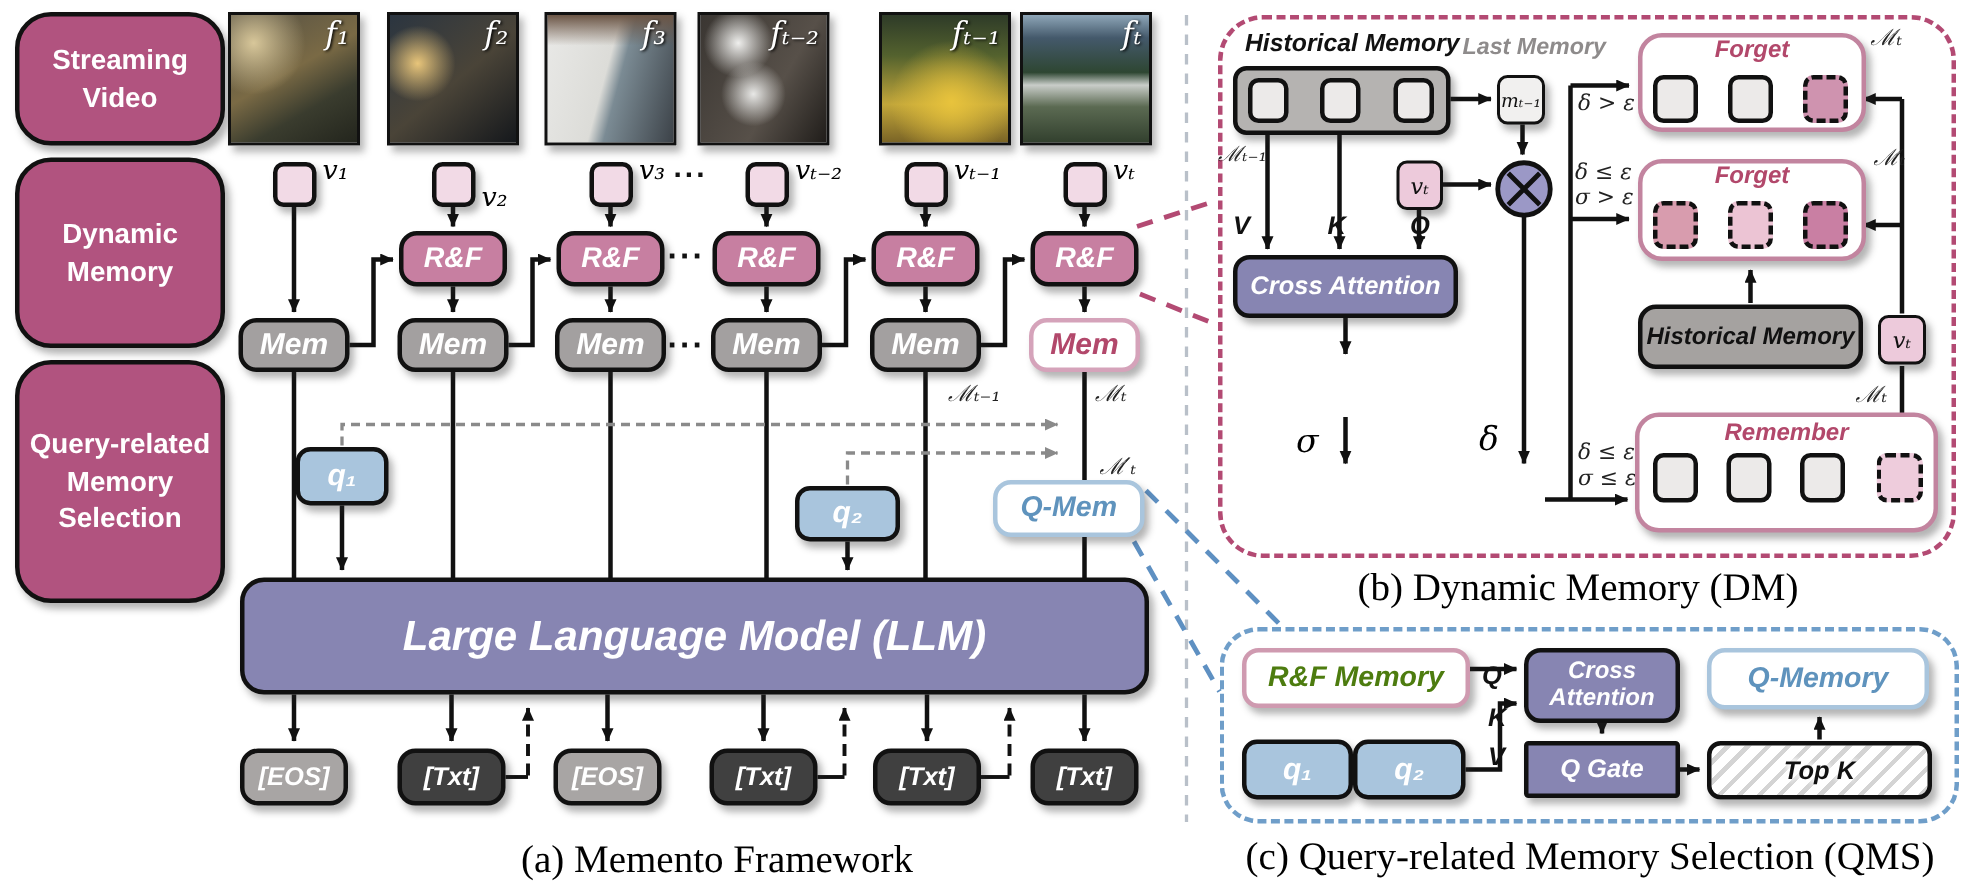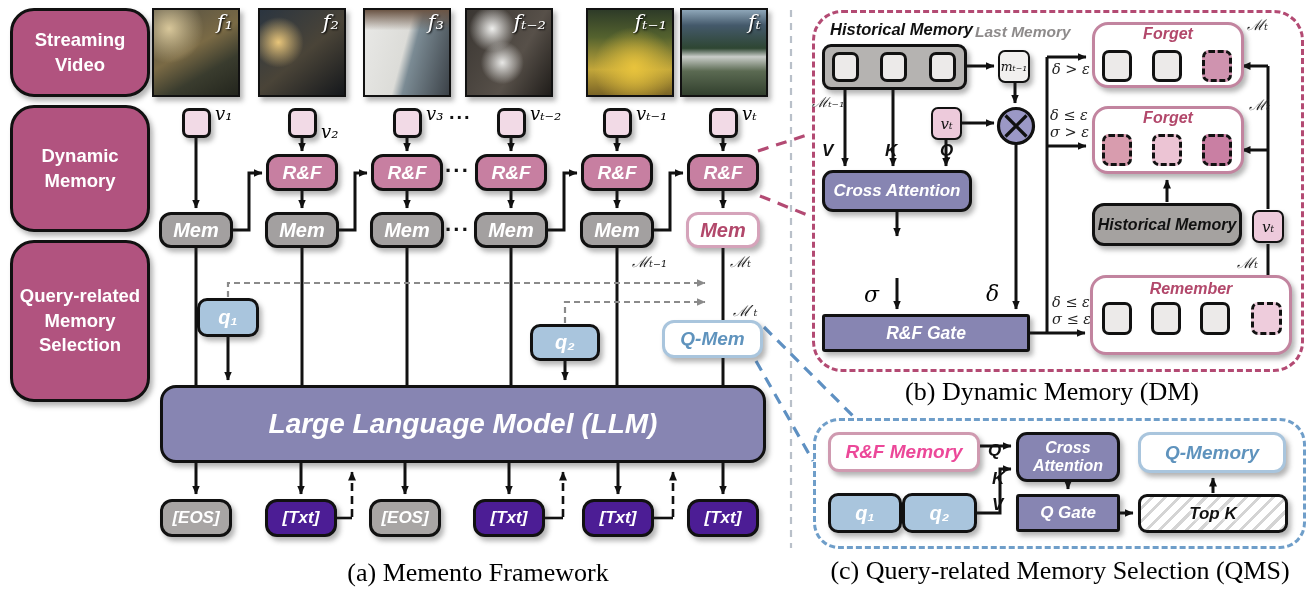--- a/index.html
+++ b/index.html
@@ -33,37 +33,37 @@
   .ph6{background:linear-gradient(180deg,#8ea6b8 0%,#44596b 18%,#2e4632 45%,#c9cdc9 55%,#5b6a52 72%,#32402e 100%);}
   
   .vtok{background:#f2dae6;border:3px solid #111;border-radius:7px;}
   .rf{background:#c77fa1;border:3.2px solid #111;border-radius:12px;color:#fff;font-size:19px;}
   .mem{background:#a3a0a0;border:3.2px solid #111;border-radius:12px;color:#fff;font-size:20px;}
   .memt{background:#fff;border:3.2px solid #d5a3ba;border-radius:12px;color:#b2486b;font-size:20px;}
   .qbox{background:#a9c5dd;border:3.2px solid #111;border-radius:10px;color:#fff;font-size:20px;}
   .qmem{background:#fff;border:3px solid #a9c5dd;border-radius:12px;color:#5f93bd;font-size:19px;}
   .llm{background:#8785b2;border:3.5px solid #111;border-radius:16px;color:#fff;font-size:28px;}
   .eos{background:#a8a5a4;border:3px solid #111;border-radius:12px;color:#fff;font-size:17px;}
-  .txt{background:#4c1d95;border:3px solid #111;border-radius:12px;color:#fff;font-size:17px;}
+  .txt{background:#404040;border:3px solid #111;border-radius:12px;color:#fff;font-size:17px;}
   .purp{background:#8785b2;border:3px solid #111;border-radius:11px;color:#fff;font-size:17px;}
   .gate{background:#8785b2;border:3px solid #111;border-radius:3px;color:#fff;font-size:17.5px;}
   .slot{position:absolute;box-sizing:border-box;background:#eceae9;border:3px solid #111;border-radius:7px;}
   .slotd{position:absolute;box-sizing:border-box;border:3px dashed #111;border-radius:7px;}
   .pinkpanel{background:#fff;border:3px solid #c2849f;border-radius:16px;}
   .ptitle{position:absolute;width:100%;text-align:center;color:#b2486b;font-size:16px;
           font-weight:bold;font-style:italic;}
   .mlab{position:absolute;font-family:"DejaVu Serif",serif;font-style:italic;font-size:15px;color:#222;}
   .cond{position:absolute;font-family:"DejaVu Serif",serif;font-style:italic;font-size:14.5px;color:#222;line-height:1.15;}
   .hmc{background:#b5b3b1;border:3px solid #111;border-radius:9px;}
   .hmb{background:#a5a2a0;border:3.4px solid #111;border-radius:12px;color:#111;font-size:16px;}
   .smtok{background:#f1f0ef;border:2.6px solid #111;border-radius:7px;font-family:"DejaVu Serif",serif;
          font-style:italic;font-size:12.5px;color:#111;}
   .vtokb{background:#edcadb;border:2.6px solid #111;border-radius:7px;font-family:"DejaVu Serif",serif;
          font-style:italic;font-size:15px;color:#111;}
-  .rfm{background:#fff;border:3.4px solid #cf9ab0;border-radius:11px;color:#ec4899;font-size:19px;}
+  .rfm{background:#fff;border:3.4px solid #cf9ab0;border-radius:11px;color:#4d7c0f;font-size:19px;}
   .topk{background:repeating-linear-gradient(135deg,#fff 0 6.5px,#d4d4d4 6.5px 9.5px);
         border:3.4px solid #111;border-radius:9px;color:#111;font-size:17px;}
   .topk span{text-shadow:0 0 4px #fff,0 0 4px #fff,0 0 4px #fff;}
   .qkv{position:absolute;font-weight:bold;font-style:italic;font-size:17px;color:#111;}
   .pb-border{position:absolute;border:3px dashed #b34a73;border-radius:30px;}
   .pc-border{position:absolute;border:3px dashed #6f9ec9;border-radius:26px;}
   .ell{position:absolute;font-weight:bold;color:#111;}
 </style>
 </head>
 <body>
@@ -312,23 +312,20 @@
       <span>vₜ</span>
     </div>
   <span class="qkv" style="left:822px;top:141px;">V</span>
   <span class="qkv" style="left:885px;top:141px;">K</span>
   <span class="qkv" style="left:940px;top:141px;">Q</span>
   <div class="box purp bi sh" style="left:822px;top:170px;width:150px;height:42px;">
       <span>Cross Attention</span>
     </div>
   <span class="abs math" style="left:864px;top:282px;font-size:22px;">σ</span>
   <span class="abs math" style="left:986px;top:281px;font-size:22px;">δ</span>
-  <div class="box gate bi sh" style="left:822px;top:314px;width:208px;height:38px;">
-      <span>R&amp;F Gate</span>
-    </div>
   <span class="cond" style="left:1052px;top:61px;">δ &gt; ε</span>
   <div class="cond" style="left:1050px;top:107px;">
     <div>δ ≤ ε</div>
     <div>σ &gt; ε</div>
   </div>
   <div class="cond" style="left:1052px;top:294px;">
     <div>δ ≤ ε</div>
     <div>σ ≤ ε</div>
   </div>
 

